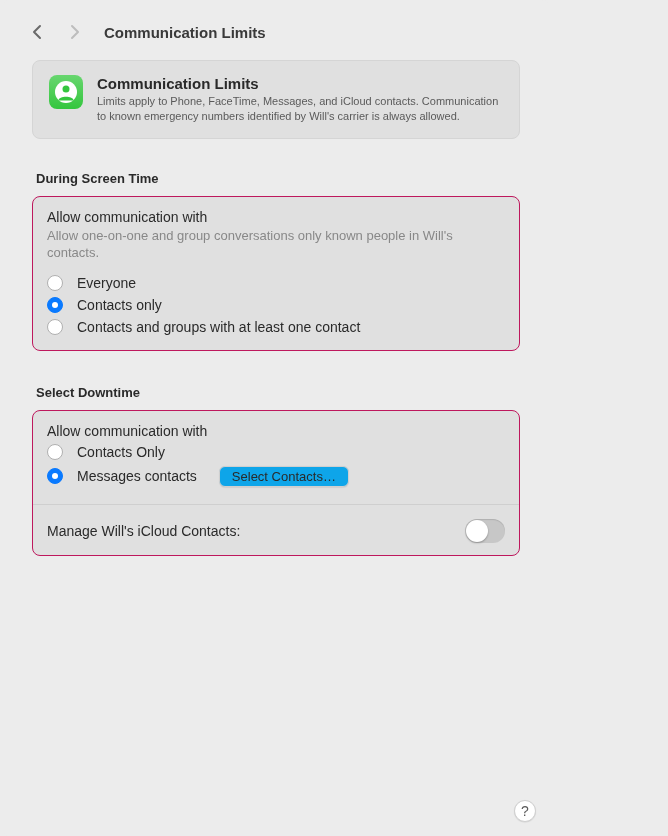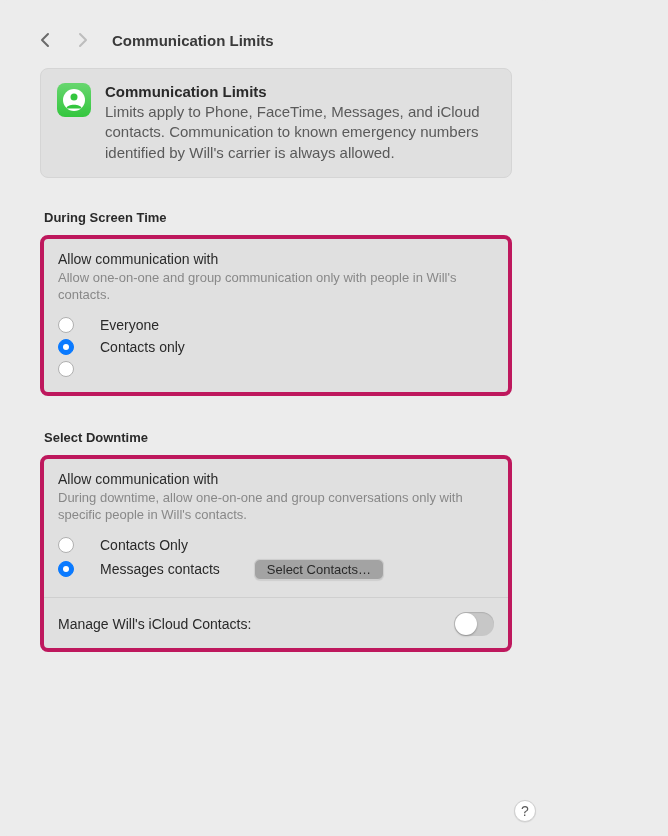--- a/index.html
+++ b/index.html
@@ -14,21 +14,21 @@
       height: 836px;
       overflow: hidden;
       font-size: 13px;
       color: #1a1a1a;
     }
     .window {
       width: 552px;
       height: 836px;
       background: #ececec;
       border-radius: 10px;
-      padding: 16px;
+      padding: 8px;
     }
     .titlebar {
       display: flex;
       align-items: center;
       padding: 12px 20px 8px;
       gap: 20px;
     }
     .nav-arrow {
       width: 18px;
       height: 24px;
@@ -70,53 +70,53 @@
     .info-card-body {
       flex: 1;
     }
     .info-card-title {
       font-size: 15px;
       font-weight: 700;
       color: #2a2a2a;
       margin-bottom: 2px;
     }
     .info-card-desc {
-      font-size: 15px;
+      font-size: 11px;
       color: #5a5a5a;
       line-height: 1.35;
     }
     .section-title {
       font-size: 13px;
       font-weight: 700;
       color: #2a2a2a;
       margin: 0 4px 10px;
     }
     .option-card {
       background: #e0e0e0;
-      border: 4px solid #be185d;
+      border: 1px solid #be185d;
       border-radius: 8px;
       padding: 12px 14px 12px;
       margin-bottom: 34px;
     }
     .option-head {
       font-size: 14px;
       font-weight: 400;
       color: #2a2a2a;
       margin-bottom: 2px;
     }
     .option-desc {
       font-size: 13px;
       color: #888888;
       line-height: 1.35;
       margin-bottom: 10px;
     }
     .radio-row {
       display: flex;
       align-items: center;
-      gap: 26px;
+      gap: 14px;
       padding: 3px 0;
       font-size: 14px;
       color: #2a2a2a;
     }
     .radio {
       width: 16px;
       height: 16px;
       border-radius: 50%;
       border: 1px solid #b0b0b0;
       background: #ffffff;
@@ -135,21 +135,21 @@
       border-radius: 50%;
       background: #ffffff;
       position: absolute;
       top: 50%;
       left: 50%;
       transform: translate(-50%, -50%);
     }
     .radio-label { }
     .select-btn {
       font-size: 13px;
-      background: #a3a3a3;
+      background: #0ea5e9;
       border: 1px solid #cfcfcf;
       border-radius: 6px;
       padding: 2px 12px;
       margin-left: 8px;
       cursor: pointer;
       box-shadow: 0 0.5px 1px rgba(0,0,0,0.08);
       color: #2a2a2a;
     }
     .divider {
       border: none;
@@ -233,39 +233,39 @@
       </div>
       <div class="info-card-body">
         <div class="info-card-title">Communication Limits</div>
         <div class="info-card-desc">Limits apply to Phone, FaceTime, Messages, and iCloud contacts. Communication to known emergency numbers identified by Will's carrier is always allowed.</div>
       </div>
     </div>
 
     <div class="section-title">During Screen Time</div>
     <div class="option-card">
       <div class="option-head">Allow communication with</div>
-      <div class="option-desc">Allow one-on-one and group communication only with people in Will's contacts.</div>
+      <div class="option-desc">Allow one-on-one and group conversations only known people in Will's contacts.</div>
 
       <div class="radio-row">
         <div class="radio"></div>
         <div class="radio-label">Everyone</div>
       </div>
       <div class="radio-row">
         <div class="radio selected"></div>
         <div class="radio-label">Contacts only</div>
       </div>
       <div class="radio-row">
         <div class="radio"></div>
+        <div class="radio-label">Contacts and groups with at least one contact</div>
       </div>
     </div>
 
     <div class="section-title">Select Downtime</div>
     <div class="option-card" style="margin-bottom:0;">
       <div class="option-head">Allow communication with</div>
-      <div class="option-desc">During downtime, allow one-on-one and group conversations only with specific people in Will's contacts.</div>
 
       <div class="radio-row">
         <div class="radio"></div>
         <div class="radio-label">Contacts Only</div>
       </div>
       <div class="radio-row">
         <div class="radio selected"></div>
         <div class="radio-label">Messages contacts</div>
         <button class="select-btn">Select Contacts…</button>
       </div>

